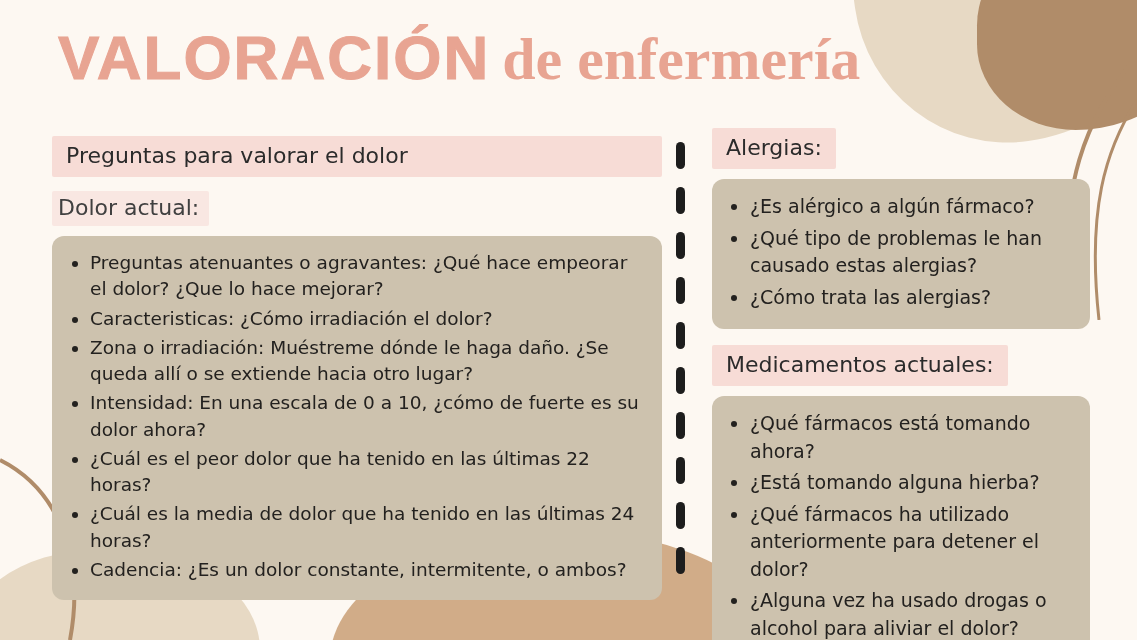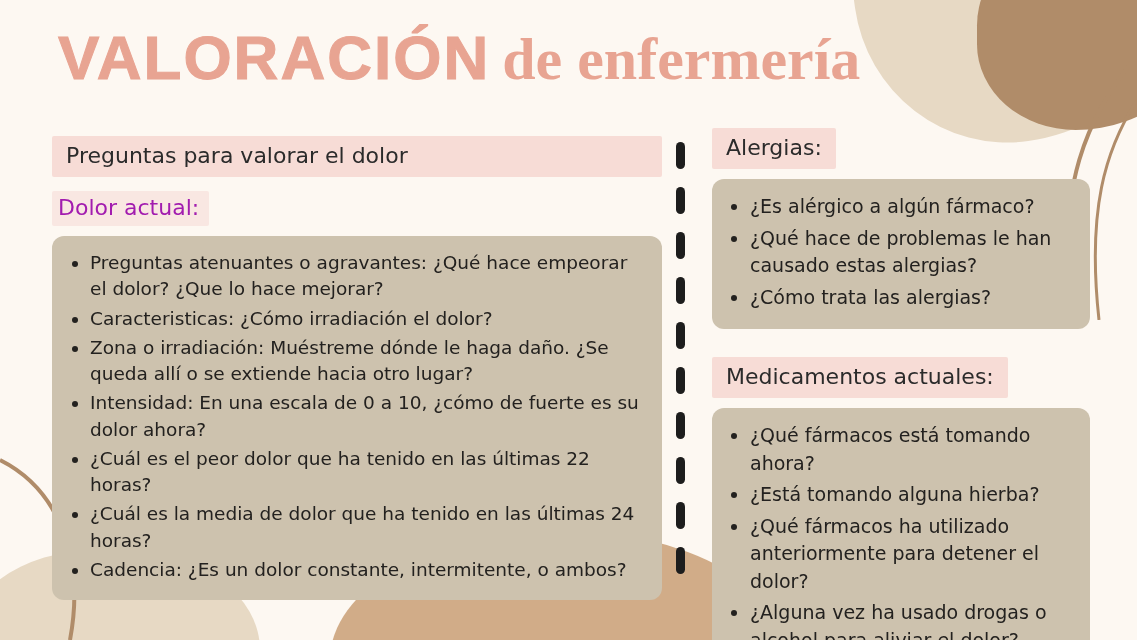--- a/index.html
+++ b/index.html
@@ -121,21 +121,21 @@
     padding: 7px 14px 9px 14px;
     display: inline-block;
     border-radius: 2px;
     font-family: "DejaVu Sans", sans-serif;
   }
   .pink-head.wide {
     display: block;
   }
 
   .sub-head {
-    color: #a21caf;
+    color: #404040;
     font-size: 22px;
     padding: 4px 10px 6px 6px;
     display: inline-block;
     background: #f9e7e2;
     margin-top: 14px;
     border-radius: 2px;
   }
 
   
   .tan-box {
@@ -226,26 +226,26 @@
     <span></span>
     <span></span>
     <span></span>
 </div>
 
 <div class="col-right">
   <div class="pink-head">Alergias:</div>
   <div class="tan-box">
     <ul>
       <li>¿Es alérgico a algún fármaco?</li>
-      <li>¿Qué hace de problemas le han causado estas alergias?</li>
+      <li>¿Qué tipo de problemas le han causado estas alergias?</li>
       <li>¿Cómo trata las alergias?</li>
     </ul>
   </div>
 
-  <div class="pink-head" style="margin-top:28px;">Medicamentos actuales:</div>
+  <div class="pink-head" style="margin-top:16px;">Medicamentos actuales:</div>
   <div class="tan-box">
     <ul>
       <li>¿Qué fármacos está tomando ahora?</li>
       <li>¿Está tomando alguna hierba?</li>
       <li>¿Qué fármacos ha utilizado anteriormente para detener el dolor?</li>
       <li>¿Alguna vez ha usado drogas o alcohol para aliviar el dolor?</li>
     </ul>
   </div>
 </div>
 

